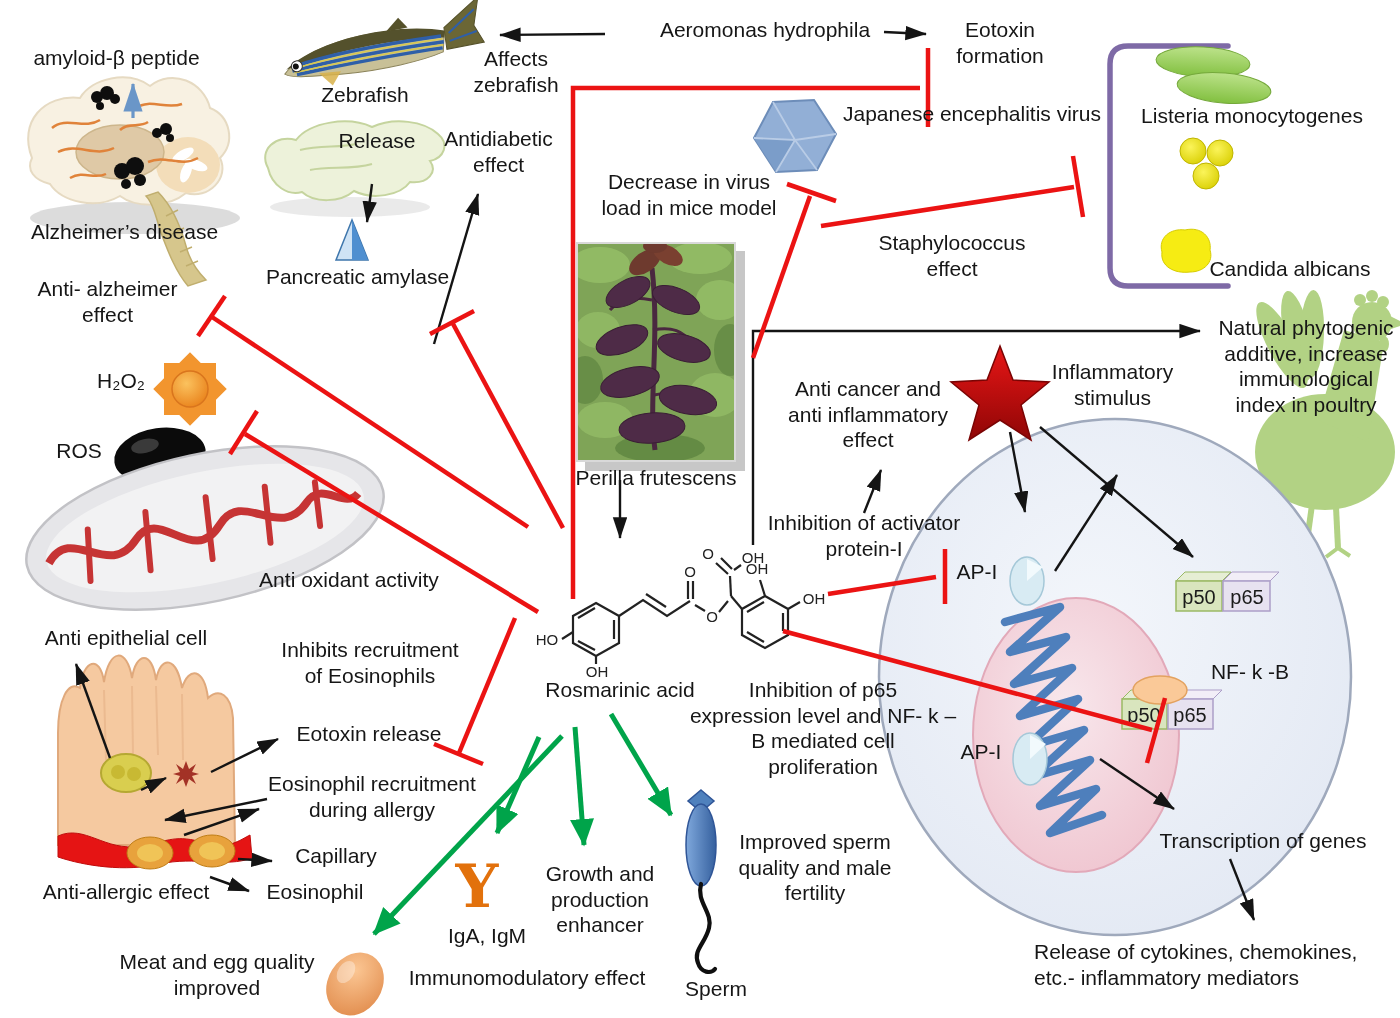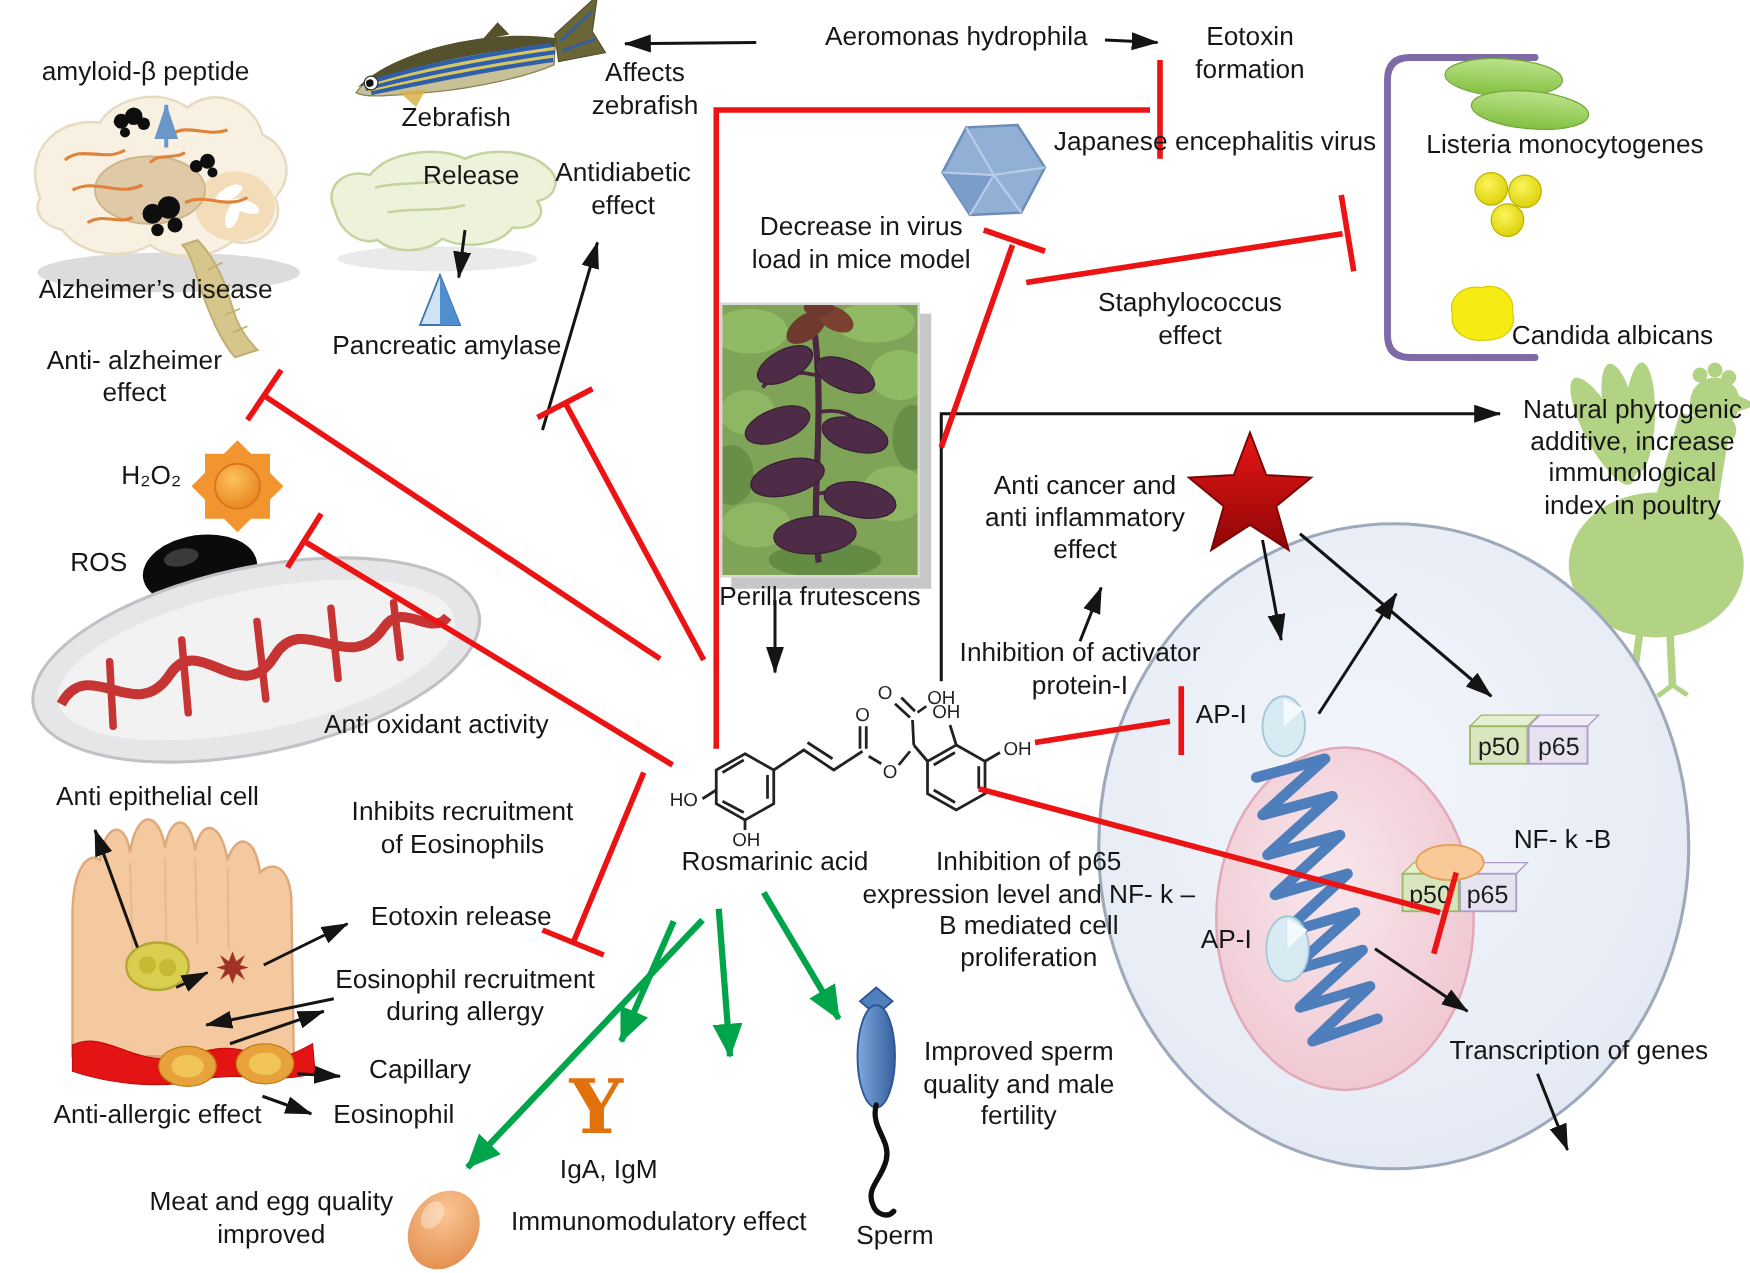--- a/index.html
+++ b/index.html
@@ -409,45 +409,52 @@
 immunological
 index in poultry</div>
 <div class="lb" style="left:578px;top:169px;width:222px">Decrease in virus
 load in mice model</div>
 <div class="lb" style="left:851px;top:230px;width:202px">Staphylococcus effect</div>
 <div class="lb" style="left:90px;top:368px;width:62px">H₂O₂</div>
 <div class="lb" style="left:48px;top:438px;width:62px">ROS</div>
 <div class="lb" style="left:245px;top:567px;width:208px">Anti oxidant activity</div>
 <div class="lb it" style="left:570px;top:465px;width:172px">Perilla frutescens</div>
 <div class="lb" style="left:536px;top:677px;width:168px">Rosmarinic acid</div>
+<div class="lb" style="left:1030px;top:359px;width:165px">Inflammatory
+stimulus</div>
 <div class="lb" style="left:770px;top:376px;width:196px">Anti cancer and
 anti inflammatory
 effect</div>
 <div class="lb" style="left:750px;top:510px;width:228px">Inhibition of activator
 protein-I</div>
 <div class="lb" style="left:951px;top:559px;width:52px">AP-I</div>
 <div class="lb" style="left:955px;top:739px;width:52px">AP-I</div>
 <div class="lb" style="left:1184px;top:659px;width:132px">NF- k -B</div>
 <div class="lb" style="left:686px;top:677px;width:274px">Inhibition of p65
 expression level and NF- k –
 B mediated cell
 proliferation</div>
 <div class="lb" style="left:1153px;top:828px;width:220px">Transcription of genes</div>
+<div class="lb la" style="left:1034px;top:939px;width:350px">Release of cytokines, chemokines,
+etc.- inflammatory mediators</div>
 <div class="lb" style="left:30px;top:625px;width:192px">Anti epithelial cell</div>
 <div class="lb" style="left:263px;top:637px;width:214px">Inhibits recruitment
 of Eosinophils</div>
 <div class="lb" style="left:288px;top:721px;width:162px">Eotoxin release</div>
 <div class="lb" style="left:256px;top:771px;width:232px">Eosinophil recruitment
 during allergy</div>
 <div class="lb" style="left:282px;top:843px;width:108px">Capillary</div>
 <div class="lb" style="left:256px;top:879px;width:118px">Eosinophil</div>
 <div class="lb" style="left:30px;top:879px;width:192px">Anti-allergic effect</div>
 <div class="lb" style="left:98px;top:949px;width:238px">Meat and egg quality
 improved</div>
 <div class="lb ylg" style="left:446px;top:856px;width:62px">Y</div>
 <div class="lb" style="left:426px;top:923px;width:122px">IgA, IgM</div>
 <div class="lb" style="left:391px;top:965px;width:272px">Immunomodulatory effect</div>
+<div class="lb" style="left:534px;top:861px;width:132px">Growth and
+production
+enhancer</div>
 <div class="lb" style="left:729px;top:829px;width:172px">Improved sperm
 quality and male
 fertility</div>
 <div class="lb" style="left:670px;top:976px;width:92px">Sperm</div>
 
 </div>
 
 </body></html>

